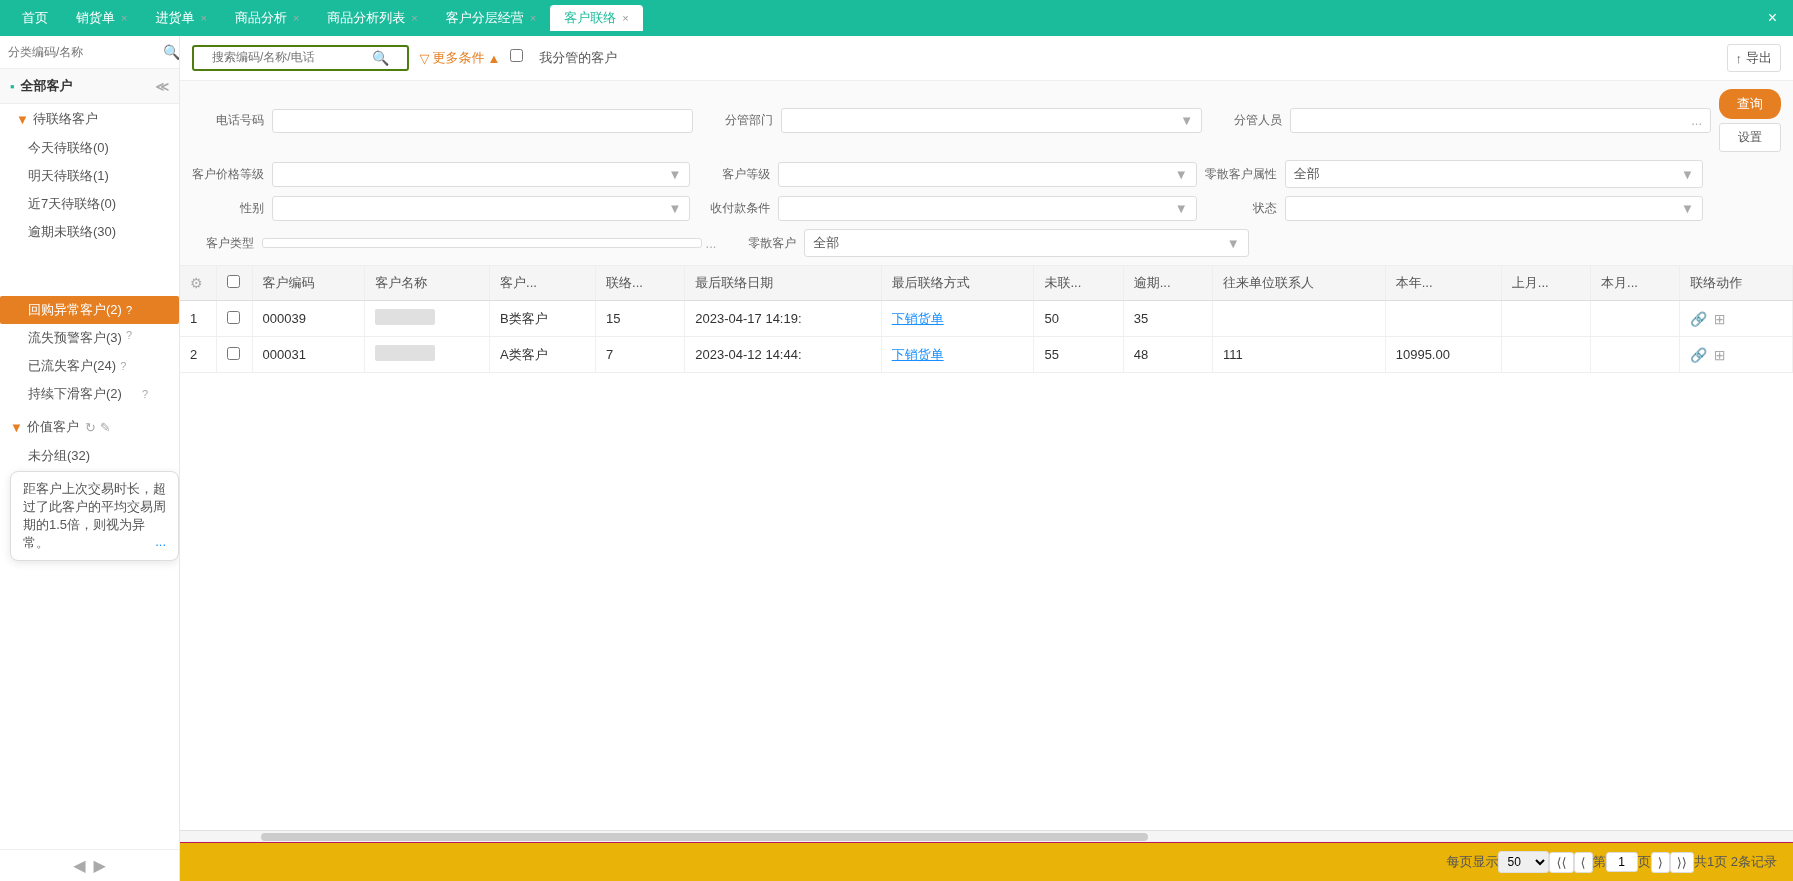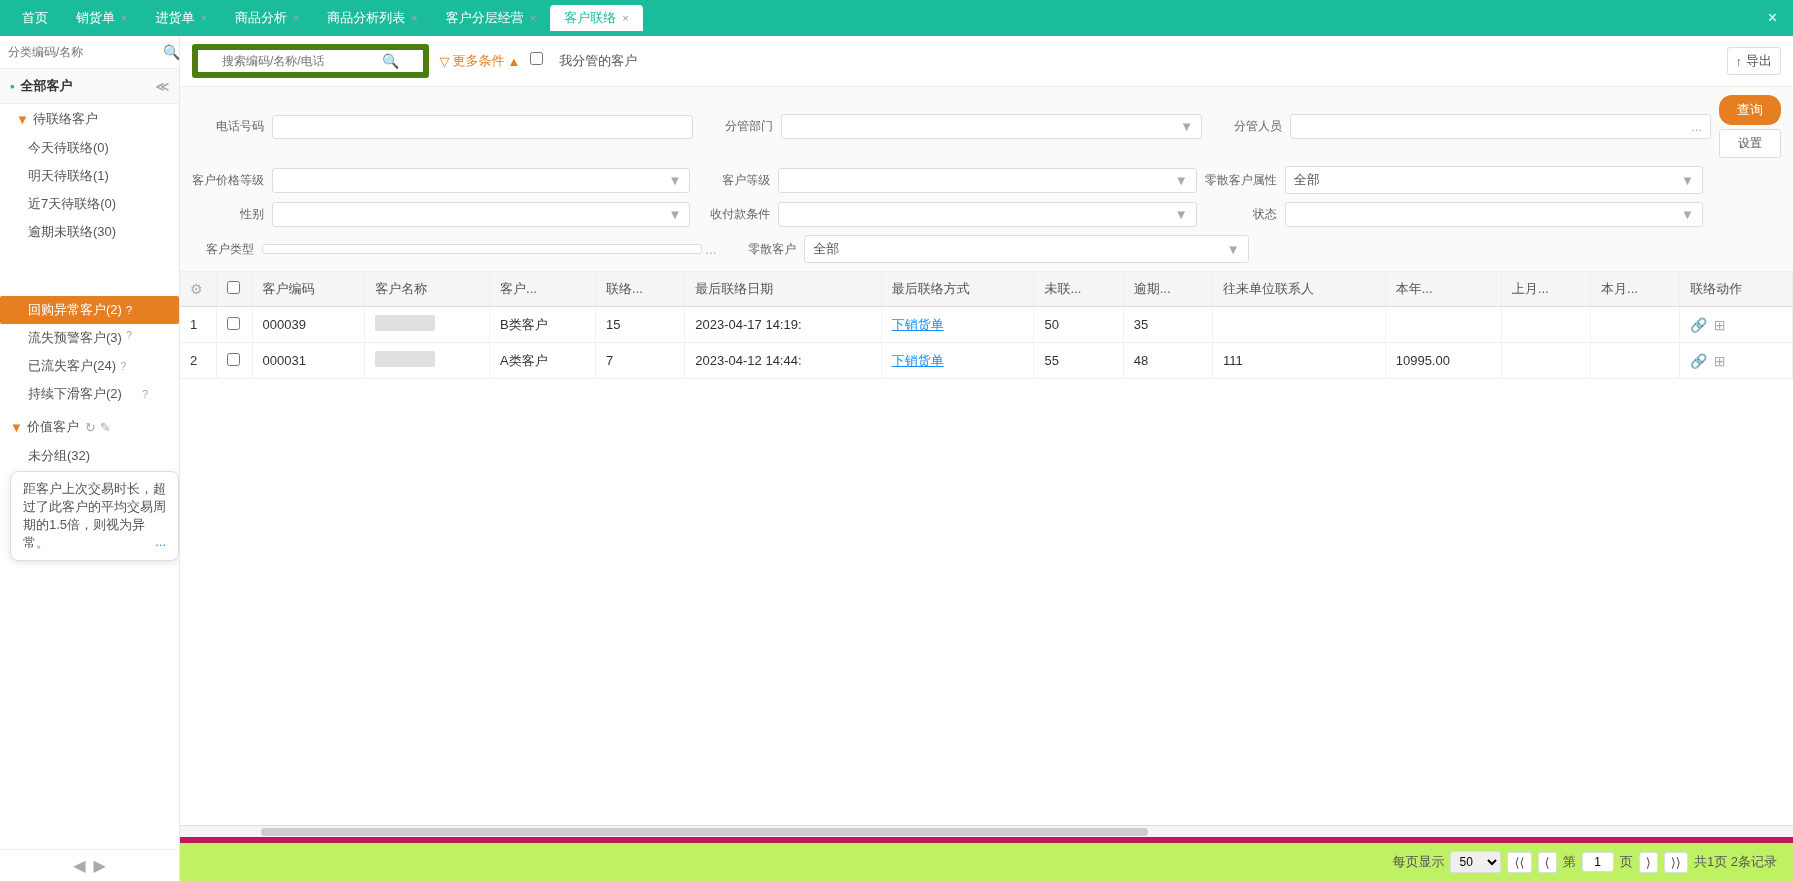--- a/index.html
+++ b/index.html
@@ -68,22 +68,22 @@
 
     
     .content-area { flex: 1; display: flex; flex-direction: column; overflow: hidden; background: white; }
 
     
     .filter-bar {
       padding: 8px 12px; background: white; border-bottom: 1px solid #eee;
       display: flex; align-items: center; gap: 10px; flex-wrap: wrap;
     }
     .search-input-wrap {
-      display: flex; align-items: center; border: 6px solid #4d7c0f;
-      border-radius: 3px; padding: 3px 24px; min-width: 200px;
+      display: flex; align-items: flex-start; border: 2px solid #4d7c0f;
+      border-radius: 3px; padding: 3px 18px; min-width: 200px;
     }
     .search-input-wrap input { border: none; outline: none; font-size: 12px; width: 160px; }
     .search-icon-orange { color: #e67e22; font-size: 14px; }
     .more-conditions {
       display: flex; align-items: center; color: #e67e22; cursor: pointer; font-size: 12px; gap: 3px;
     }
     .my-customers { display: flex; align-items: flex-start; gap: 16px; font-size: 12px; color: #555; cursor: pointer; }
     .export-btn {
       margin-left: auto; display: flex; align-items: center; gap: 4px;
       color: #555; cursor: pointer; font-size: 12px; border: 1px solid #ddd;
@@ -131,22 +131,22 @@
       border-bottom: 1px solid #eee; border-right: 1px solid #f0f0f0;
       padding: 8px 10px; font-size: 12px; color: #333; white-space: nowrap;
     }
     .link-text { color: #1890ff; text-decoration: underline; cursor: pointer; }
     .action-icons { display: flex; gap: 6px; }
     .action-icon { color: #aaa; cursor: pointer; font-size: 14px; }
 
     
     .pagination {
       display: flex; align-items: center; justify-content: flex-end;
-      padding: 8px 16px; border-top: 6px solid #be185d; background: #bef264;
-      font-size: 12px; color: #555; gap: 6px;
+      padding: 8px 16px; border-top: 1px solid #be185d; background: #eab308;
+      font-size: 12px; color: #555; 
     }
     .pagination select {
       border: 1px solid #ddd; border-radius: 3px; padding: 2px 4px; font-size: 12px;
     }
     .pagination .pg-btn {
       border: 1px solid #ddd; background: white; border-radius: 3px;
       padding: 2px 6px; cursor: pointer; color: #555;
     }
     .pagination .pg-input {
       width: 32px; border: 1px solid #ddd; border-radius: 3px;

